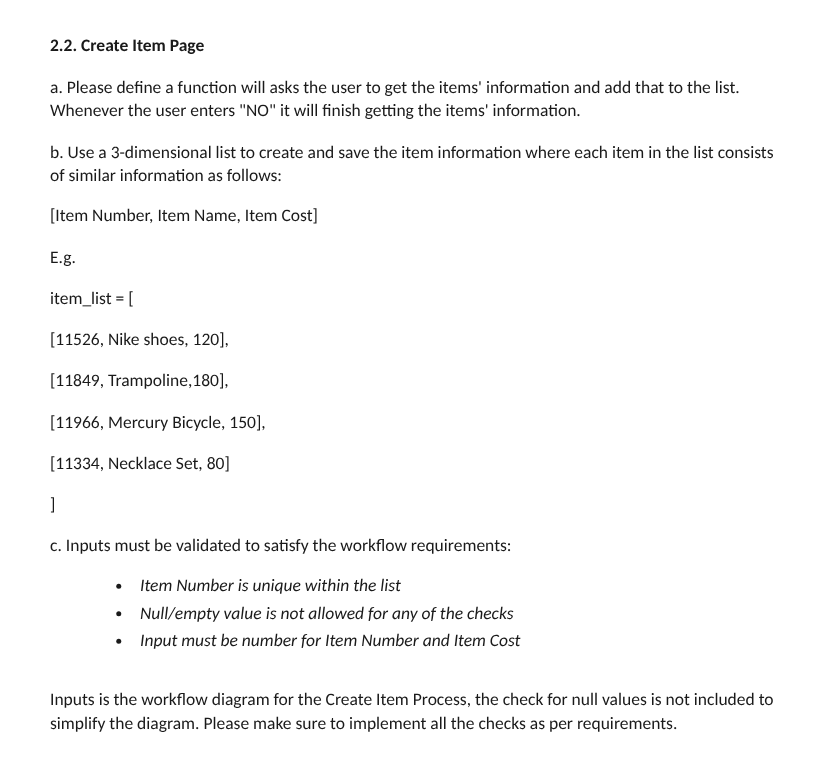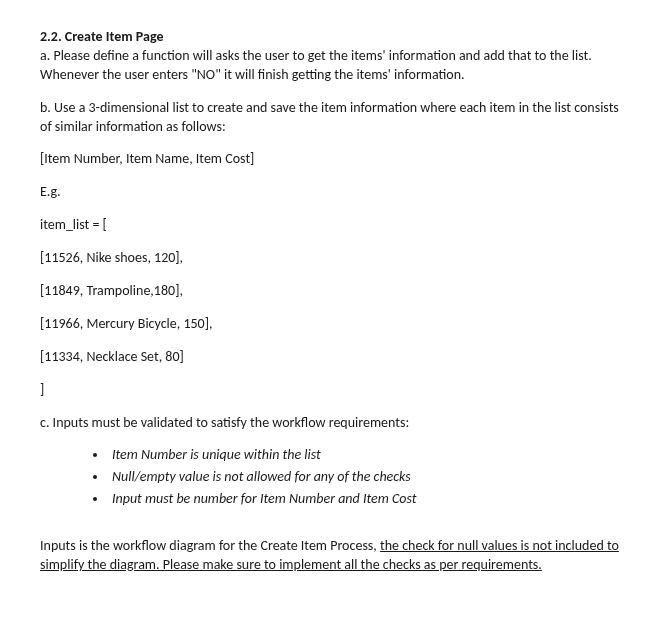--- a/index.html
+++ b/index.html
@@ -13,39 +13,39 @@
       background: #ffffff;
       font-family: Calibri, "Segoe UI", Arial, sans-serif;
       font-size: 14px;
       color: #1a1a1a;
       padding: 28px 40px 20px 40px;
       line-height: 1.35;
     }
     .heading {
       font-weight: bold;
       font-size: 14px;
+      margin-bottom: 14px;
     }
     .para {
       margin-bottom: 14px;
     }
     .code-line {
       margin-bottom: 14px;
     }
     ul.bullets {
       list-style: disc;
       margin-left: 68px;
       margin-bottom: 14px;
       font-style: italic;
     }
     ul.bullets li {
       margin-bottom: 3px;
       padding-left: 4px;
     }
     .underline {
-      text-decoration: underline;
     }
     .footer-block {
       margin-top: 28px;
     }
   </style>
 </head>
 <body>
 
 <div class="heading">2.2. Create Item Page</div>
 

